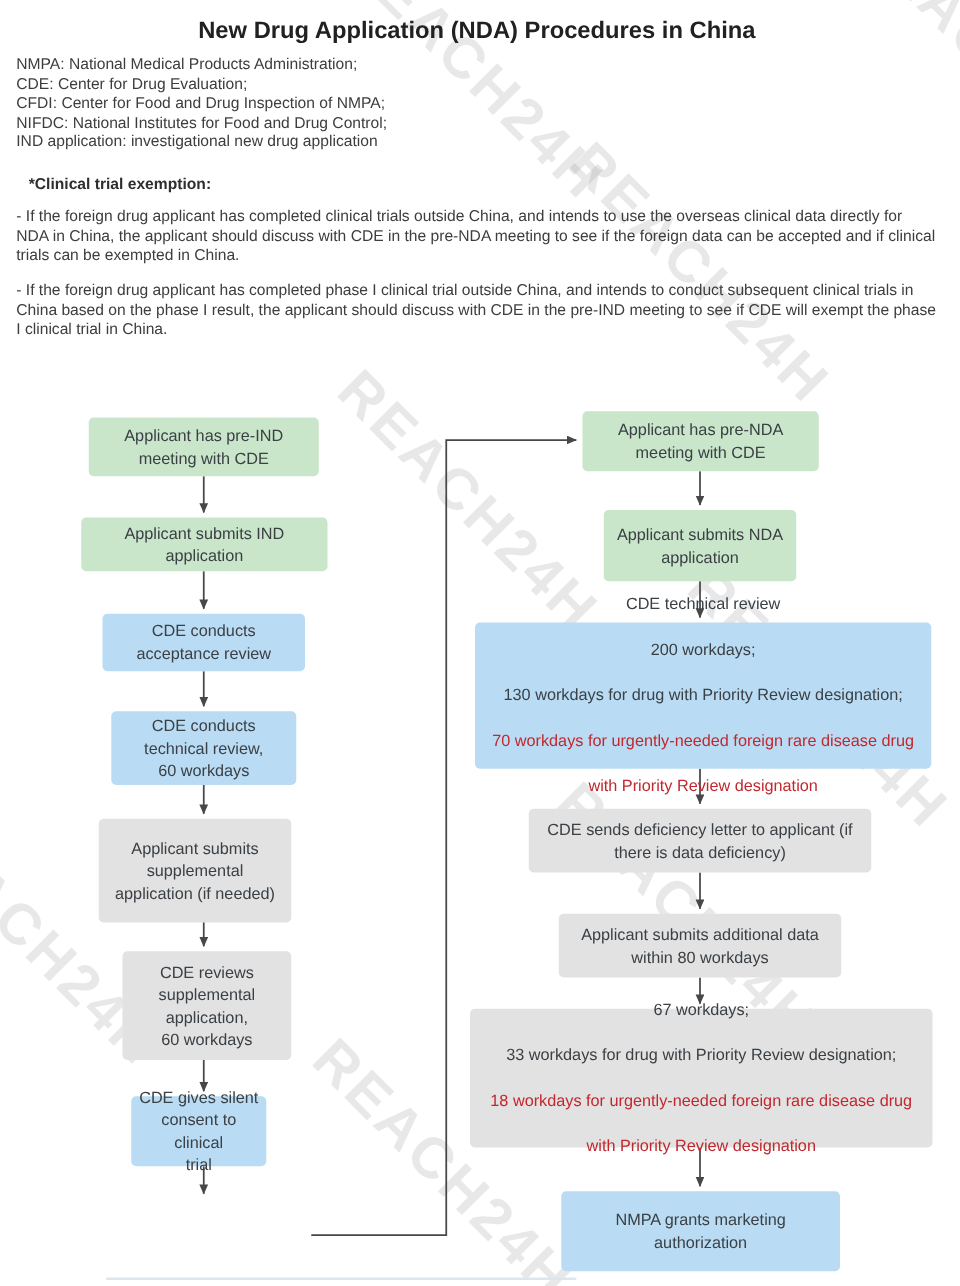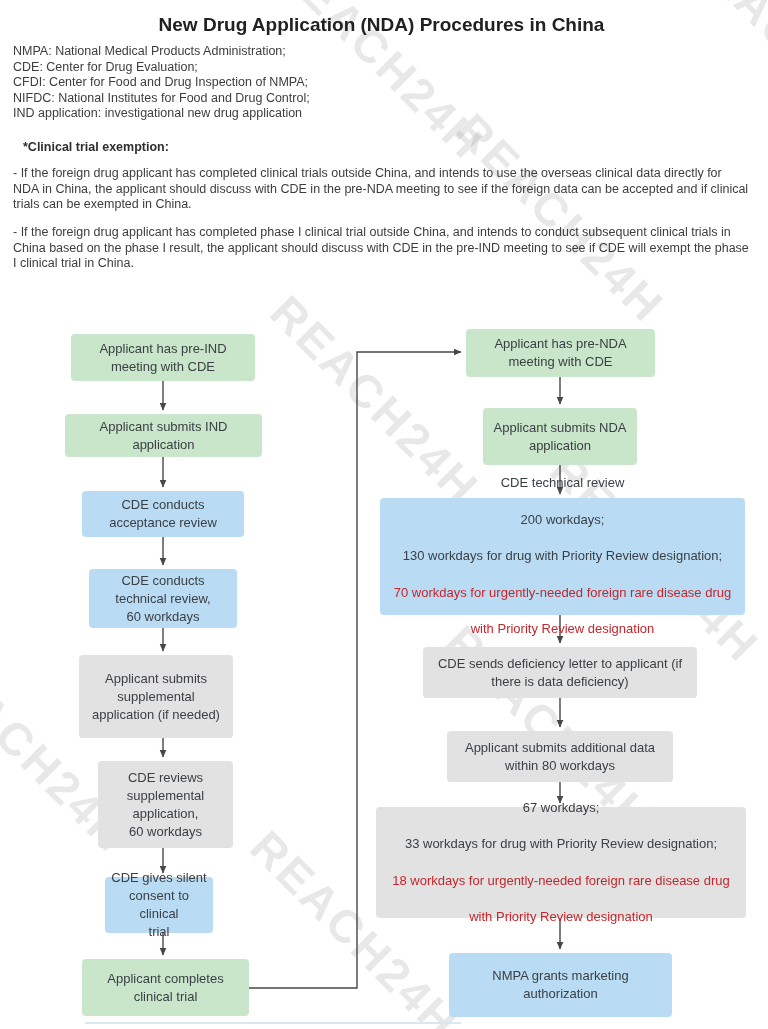--- a/index.html
+++ b/index.html
@@ -159,22 +159,20 @@
     <div class="node gray" style="left:79px;top:655px;width:154px;height:83px">Applicant submits
 supplemental
 application (if needed)</div>
     <div class="node gray" style="left:98px;top:761px;width:135px;height:87px">CDE reviews
 supplemental
 application,
 60 workdays</div>
     <div class="node blue" style="left:105px;top:877px;width:108px;height:56px">CDE gives silent
 consent to clinical
 trial</div>
-    <div class="node green" style="left:82px;top:959px;width:167px;height:57px">Applicant completes
-clinical trial</div>
 
     <div class="node green" style="left:466px;top:329px;width:189px;height:48px">Applicant has pre-NDA
 meeting with CDE</div>
     <div class="node green" style="left:483px;top:408px;width:154px;height:57px">Applicant submits NDA
 application</div>
 
     <div class="node blue" style="left:380px;top:498px;width:365px;height:117px">
       <div class="stack">
         <div class="line">CDE technical review</div>
         <div class="line">200 workdays;</div>

